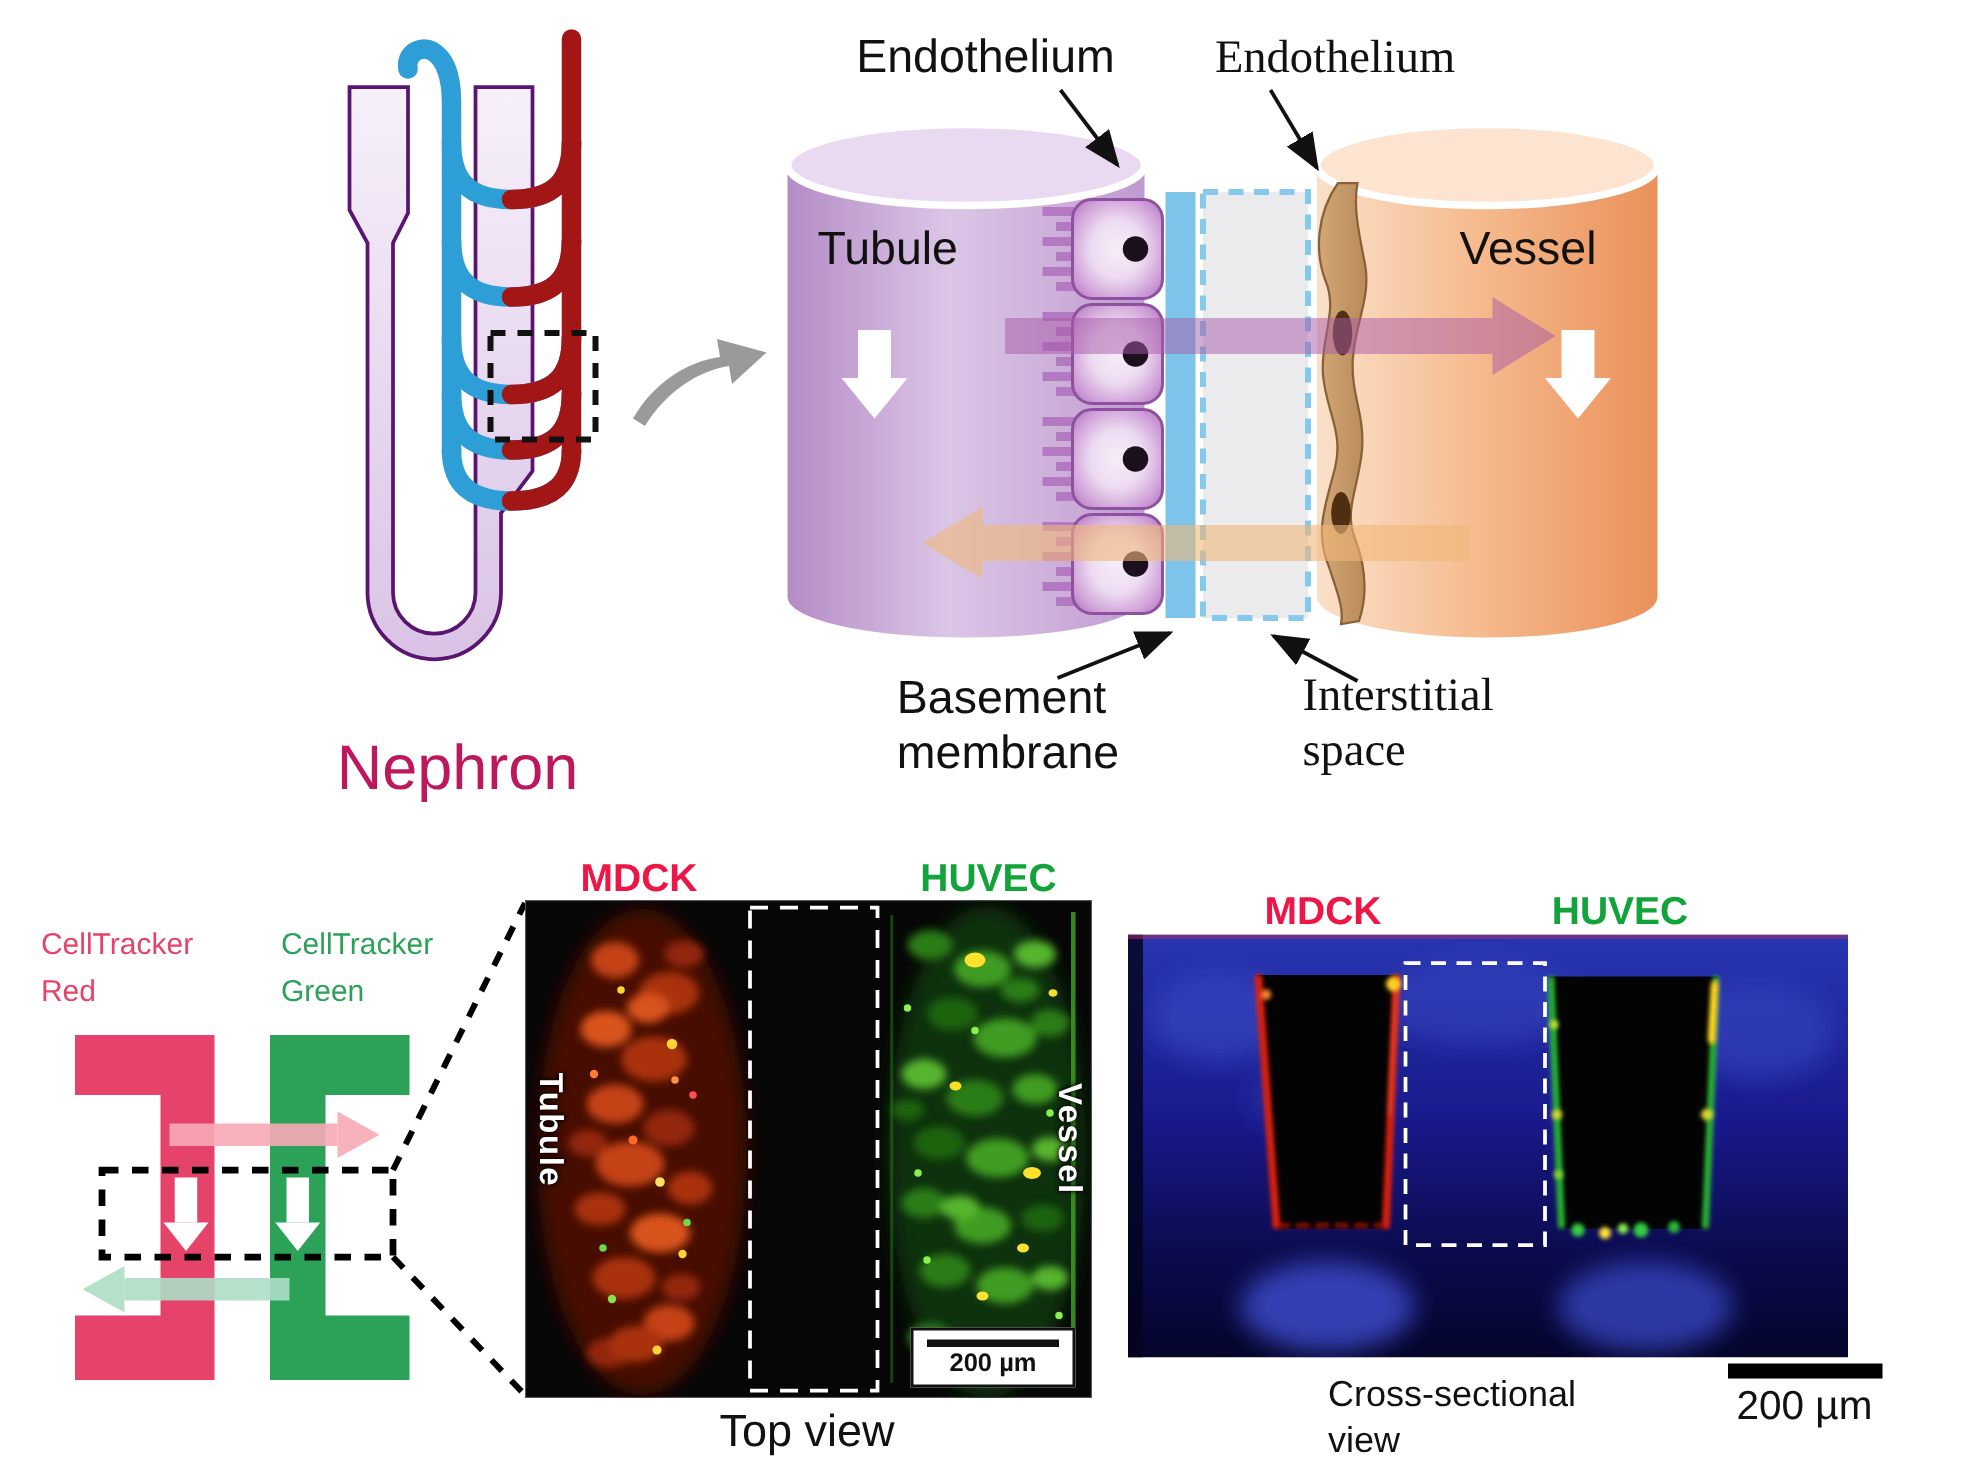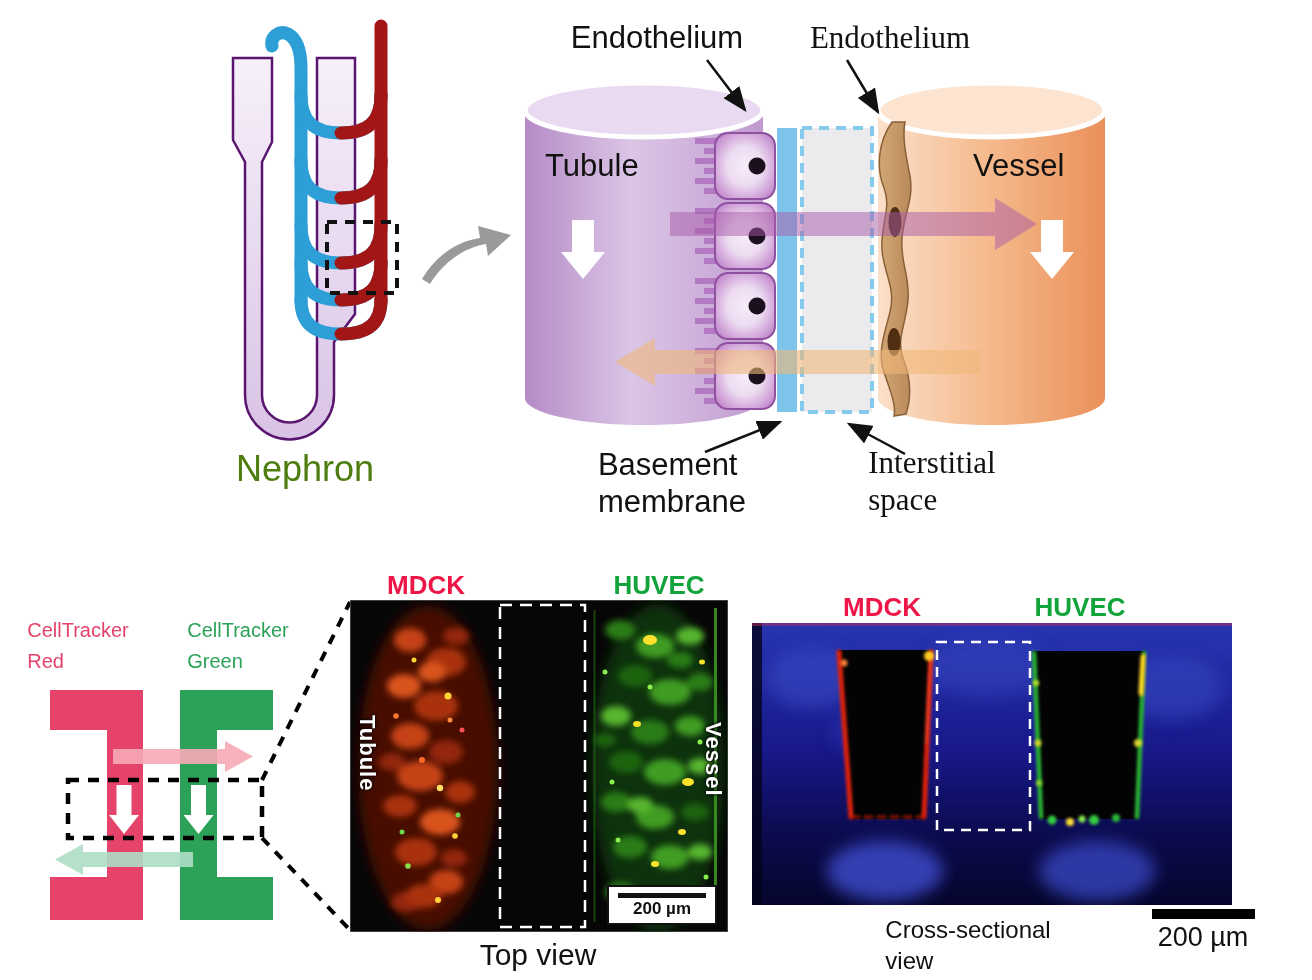--- a/index.html
+++ b/index.html
@@ -7,21 +7,21 @@
     position:relative;width:1312px;height:980px;background:#fff;overflow:hidden;
     font-family:"Liberation Sans",sans-serif;color:#111;
   }
   .abs{position:absolute;}
   .panel{position:absolute;}
   .lbl{position:absolute;white-space:nowrap;}
   .center-x{transform:translateX(-50%);}
   .multiline{white-space:pre-line;}
   
   .nephron-panel{left:200px;top:10px;width:240px;height:515px;}
-  .nephron-caption{left:105px;top:438px;font-size:36px;color:#4d7c0f;}
+  .nephron-caption{left:105px;top:478px;font-size:42px;color:#be185d;}
   .zoom-arrow{left:418px;top:205px;width:100px;height:80px;}
   
   .tissue-panel{left:515px;top:10px;width:600px;height:530px;}
   .tissue-panel .lbl{font-size:31px;}
   .epithelium-label{left:142px;top:10px;}
   .endothelium-label{left:375px;top:10px;font-family:Liberation Serif, serif;}
   .tubule-cyl-label{left:30px;top:138px;font-size:33px;}
   .vessel-cyl-label{left:458px;top:138px;font-size:33px;}
   .basement-label{left:157px;top:436px;line-height:37px;}
   .interstitial-label{left:417px;top:434px;line-height:37px;font-family:Liberation Serif, serif;}

